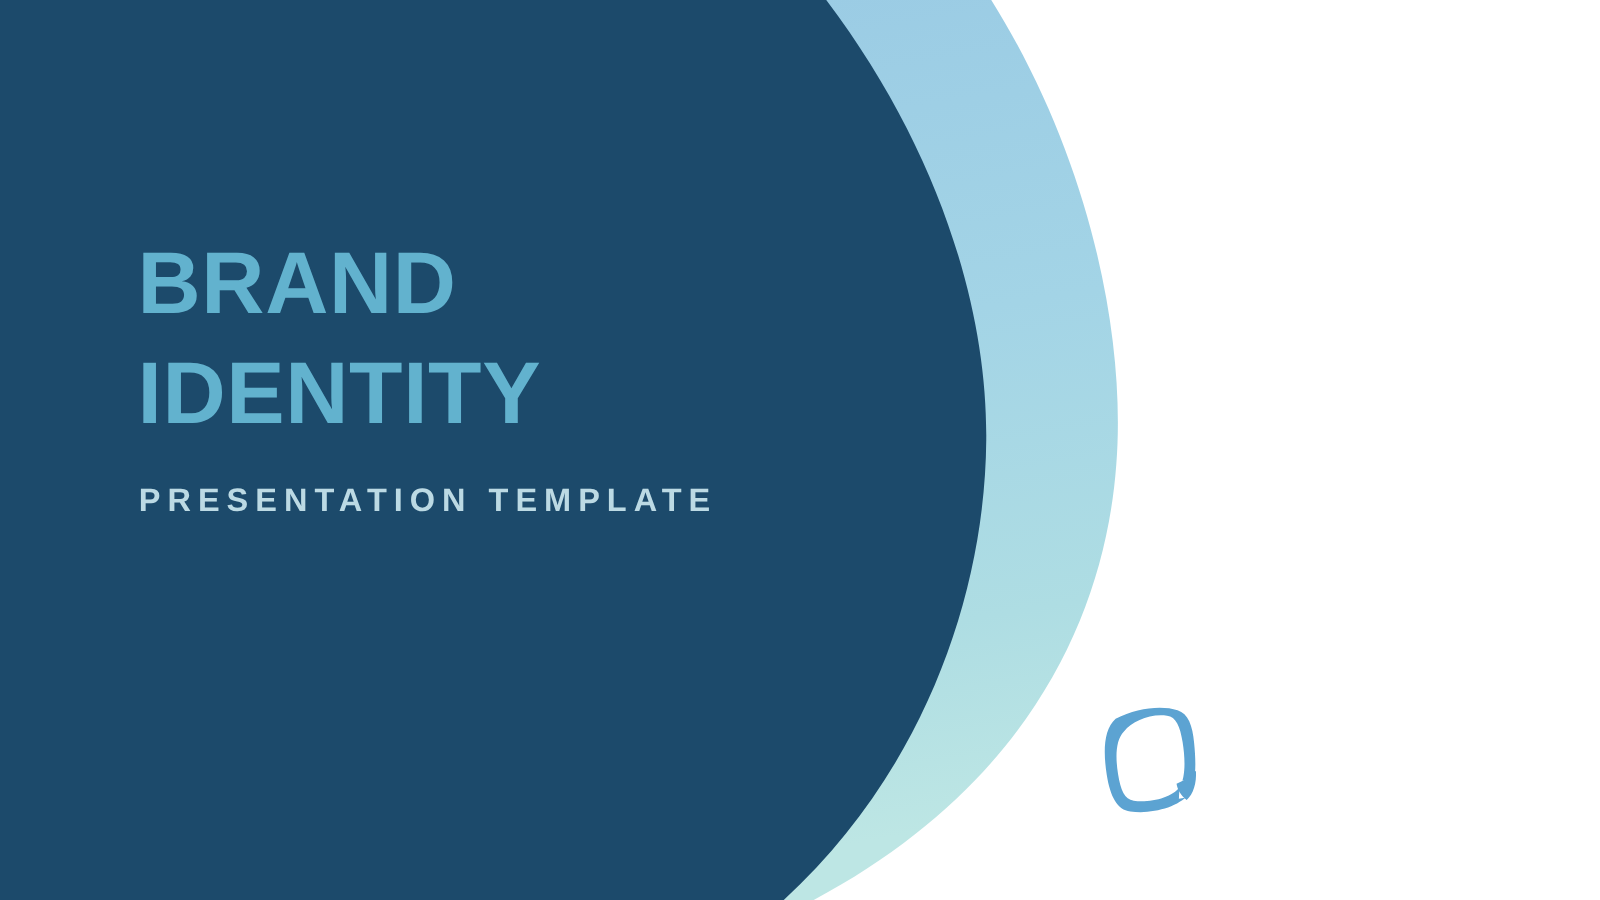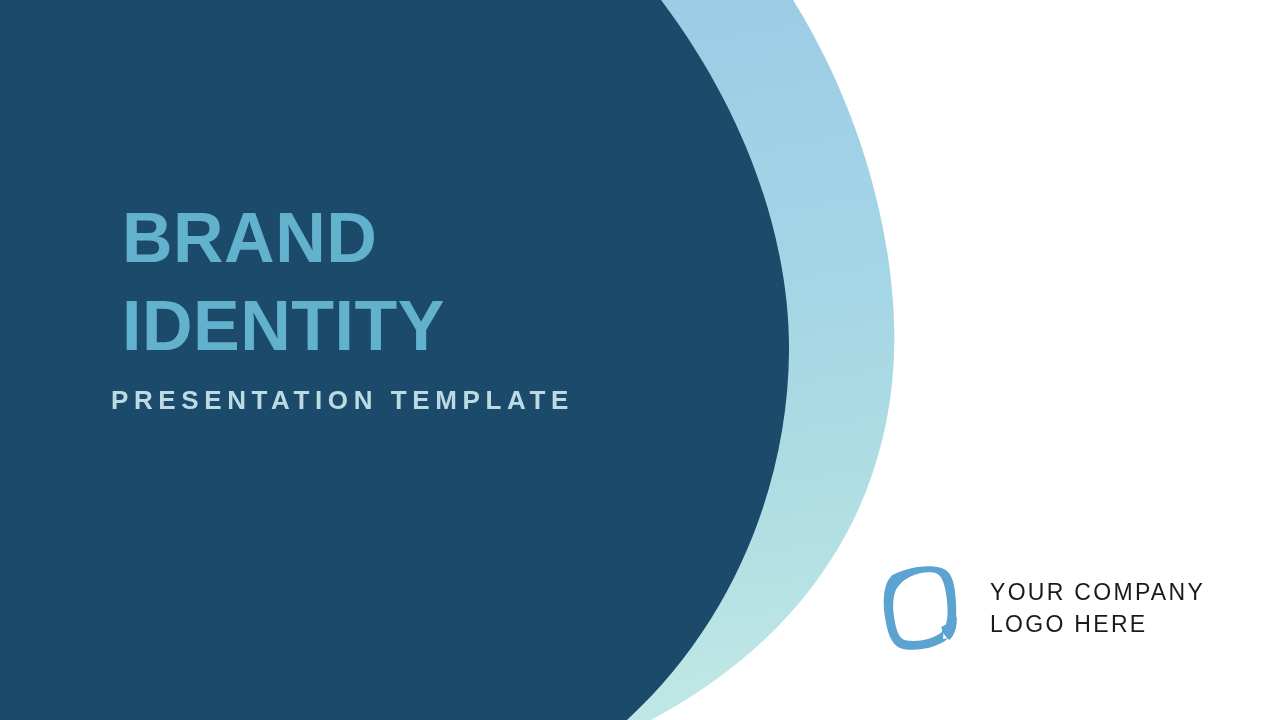--- a/index.html
+++ b/index.html
@@ -30,21 +30,21 @@
   }
 
   
   .title-block {
     position: absolute;
     left: 110px;
     top: 182px;
     width: 600px;
   }
   .slide-title {
-    margin: 12px;
+    margin: 0;
     font-family: "Liberation Sans", sans-serif;
     font-size: 70px;
     font-weight: 700;
     line-height: 88px;
     letter-spacing: 0.5px;
     color: #62b2ce;
     white-space: pre-line;
   }
   .slide-subtitle {
     position: absolute;
@@ -148,17 +148,15 @@
                  L 60 80
                  Z"></path>
         <path fill="#5ca3d2" d="M 60 68
                  C 66 66, 72 64, 77 60
                  C 76 70, 72 78, 66 82
                  C 62 78, 60 73, 60 68
                  Z"></path>
       </g>
     </svg>
 
-    <div class="logo-text">YOUR COMPANY
-LOGO HERE</div>
   </div>
 
 </div>
 
 </body></html>

